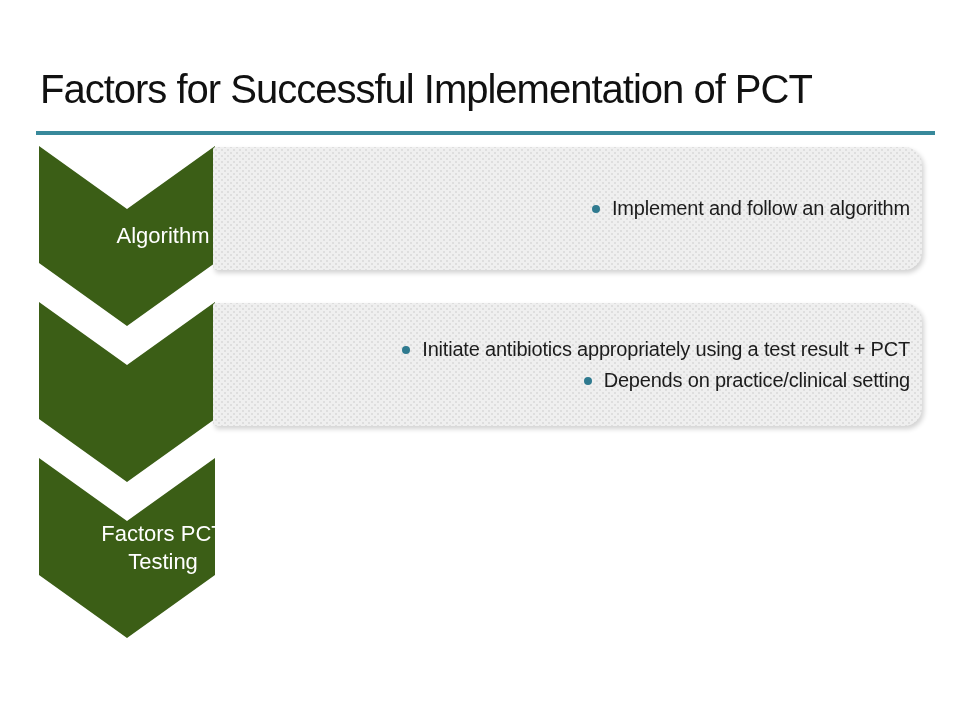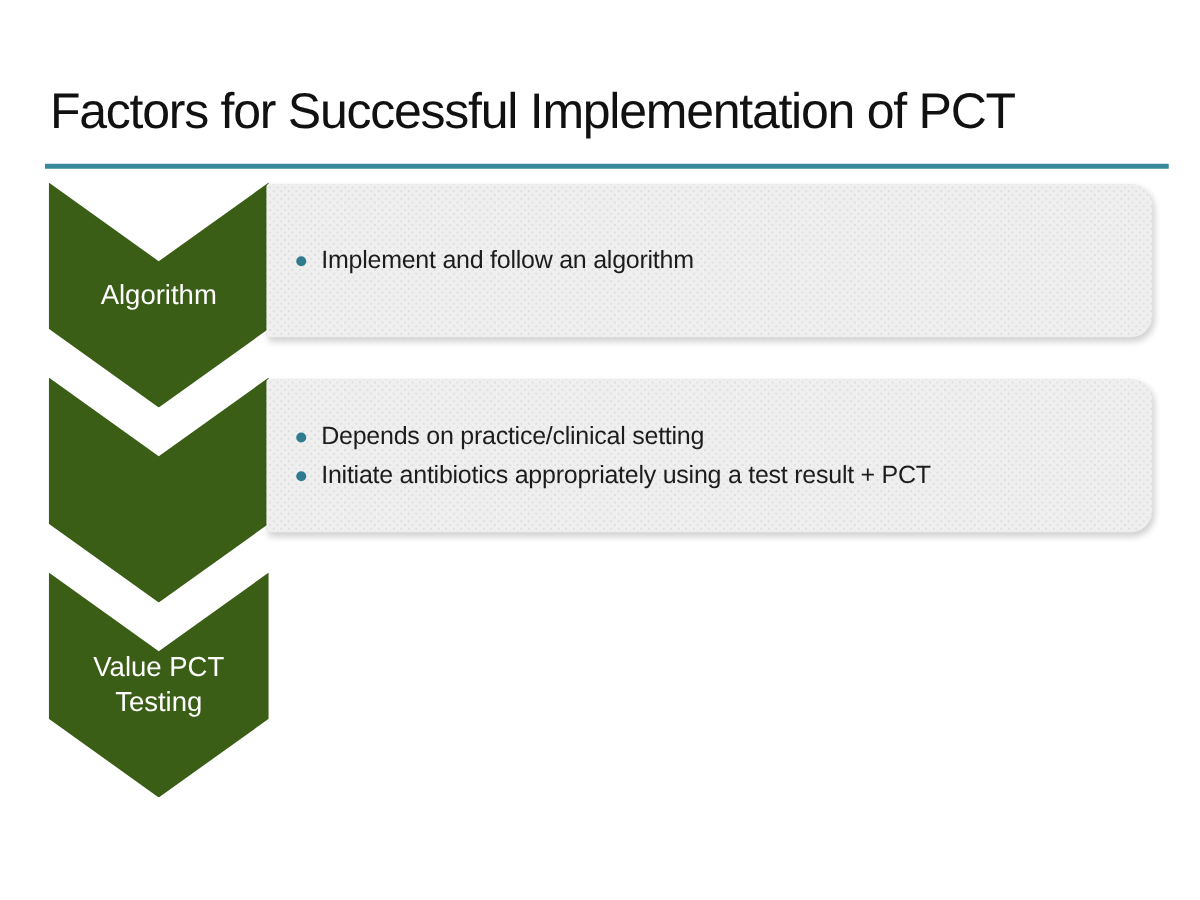--- a/index.html
+++ b/index.html
@@ -63,20 +63,21 @@
     position: absolute;
     left: 39px;
     top: 0;
     width: 176px;
     height: 180px;
     display: flex;
     align-items: center;
     justify-content: center;
     text-align: center;
     pointer-events: none;
+    padding-left: 36px;
   }
   .chevron-label span {
     display: inline-block;
     max-width: 152px;
     color: #ffffff;
     font-size: 22px;
     line-height: 28px;
     font-weight: 400;
   }
 
@@ -93,20 +94,21 @@
     background-image:
       radial-gradient(circle, #dedede 0.8px, rgba(0,0,0,0) 1px),
       radial-gradient(circle, #dedede 0.8px, rgba(0,0,0,0) 1px);
     background-size: 6px 6px;
     background-position: 0 0, 3px 3px;
     box-shadow: 2px 3px 5px rgba(0,0,0,0.18);
     display: flex;
     flex-direction: column;
     justify-content: center;
     padding: 6px 12px 6px 24px;
+    align-items: flex-end;
   }
   .bullet-row {
     display: flex;
     align-items: flex-start;
   }
   .dot {
     flex: 0 0 auto;
     width: 8px;
     height: 8px;
     border-radius: 50%;
@@ -146,31 +148,31 @@
     </div>
   </div>
 
   <div class="row row-1">
     <svg class="chevron" viewBox="0 0 176 180" aria-hidden="true">
       <polygon points="0,0 88,63 176,0 176,117 88,180 0,117" fill="#3B5E16"></polygon>
     </svg>
     <div class="content-box">
       <div class="bullet-row">
         <span class="dot"></span>
-        <span class="bullet-text">Depends on practice/clinical setting</span>
+        <span class="bullet-text">Initiate antibiotics appropriately using a test result + PCT</span>
       </div>
       <div class="bullet-row">
         <span class="dot"></span>
-        <span class="bullet-text">Initiate antibiotics appropriately using a test result + PCT</span>
+        <span class="bullet-text">Depends on practice/clinical setting</span>
       </div>
     </div>
   </div>
 
   <div class="row row-2">
     <svg class="chevron" viewBox="0 0 176 180" aria-hidden="true">
       <polygon points="0,0 88,63 176,0 176,117 88,180 0,117" fill="#3B5E16"></polygon>
     </svg>
     <div class="chevron-label">
-      <span>Value PCT Testing</span>
+      <span>Factors PCT Testing</span>
     </div>
   </div>
 
 </div>
 
 </body></html>

